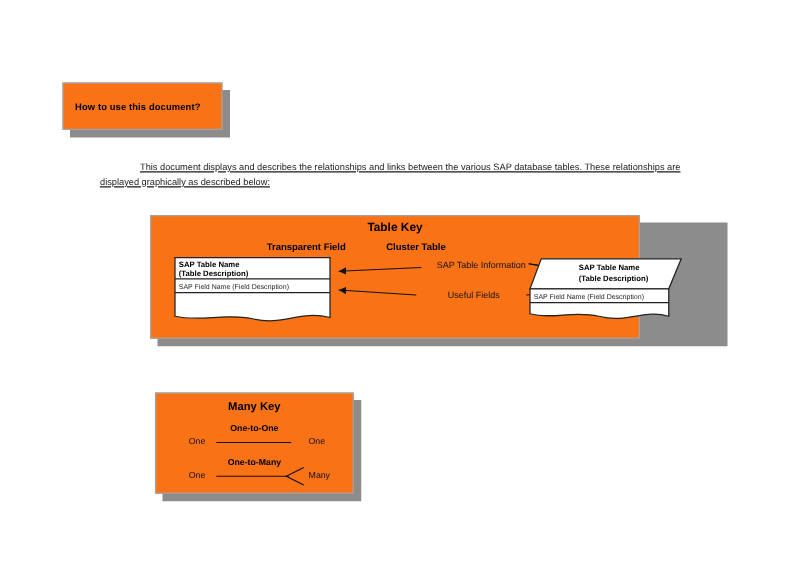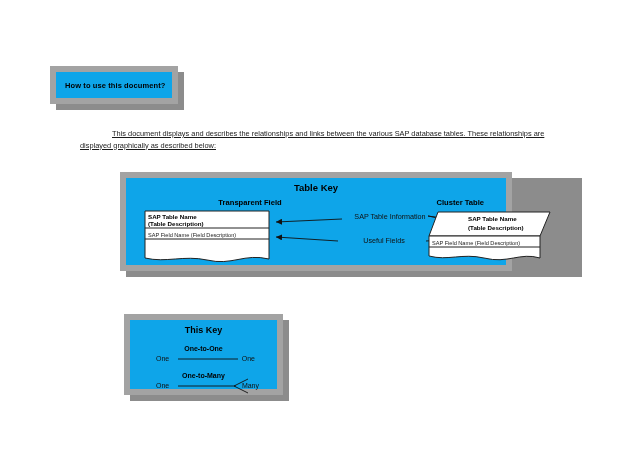--- a/index.html
+++ b/index.html
@@ -18,22 +18,22 @@
 
   .page {
     position: absolute;
     inset: 0;
     background: #ffffff;
   }
 
   
   .card {
     position: absolute;
-    background: #0ea5e9;
-    border: 6px solid #a3a3a3;
+    background: #f97316;
+    border: 1px solid #a3a3a3;
     box-sizing: border-box;
   }
   .card-shadow {
     position: absolute;
     background: #8c8c8c;
     box-sizing: border-box;
   }
 
   
   #howto-shadow {
@@ -90,21 +90,21 @@
     width: 200px;
     text-align: center;
     font-size: 7.6px;
     font-weight: bold;
   }
   #cluster-heading {
     position: absolute;
     right: 22px;
     top: 20px;
     width: 180px;
-    text-align: right;
+    text-align: left;
     font-size: 7.6px;
     font-weight: bold;
   }
 
   
   .tbl-svg {
     position: absolute;
     overflow: visible;
   }
   #transparent-table-svg { left: 18px; top: 32px; }
@@ -233,21 +233,21 @@
 
       <line x1="212" y1="63" x2="150" y2="59" stroke="#111111" stroke-width="0.9" marker-end="url(#arrowhead)"></line>
       <line x1="300" y1="63" x2="348" y2="60" stroke="#111111" stroke-width="0.9" marker-end="url(#arrowhead)"></line>
       <text class="conn-txt" x="258" y="65" text-anchor="middle">Useful Fields</text>
     </svg>
   </div>
 
   <div class="card-shadow" id="linkkey-shadow"></div>
   <div class="card" id="linkkey-box">
 
-    <div id="linkkey-title">This Key</div>
+    <div id="linkkey-title">Many Key</div>
 
     <div class="link-sub" id="one-to-one-label">One-to-One</div>
 
     <span class="link-end" id="oto-left">One</span>
     <span class="link-end" id="oto-right">One</span>
 
     <div class="link-sub" id="one-to-many-label">One-to-Many</div>
 
     <span class="link-end" id="otm-left">One</span>
     <span class="link-end" id="otm-right">Many</span>

